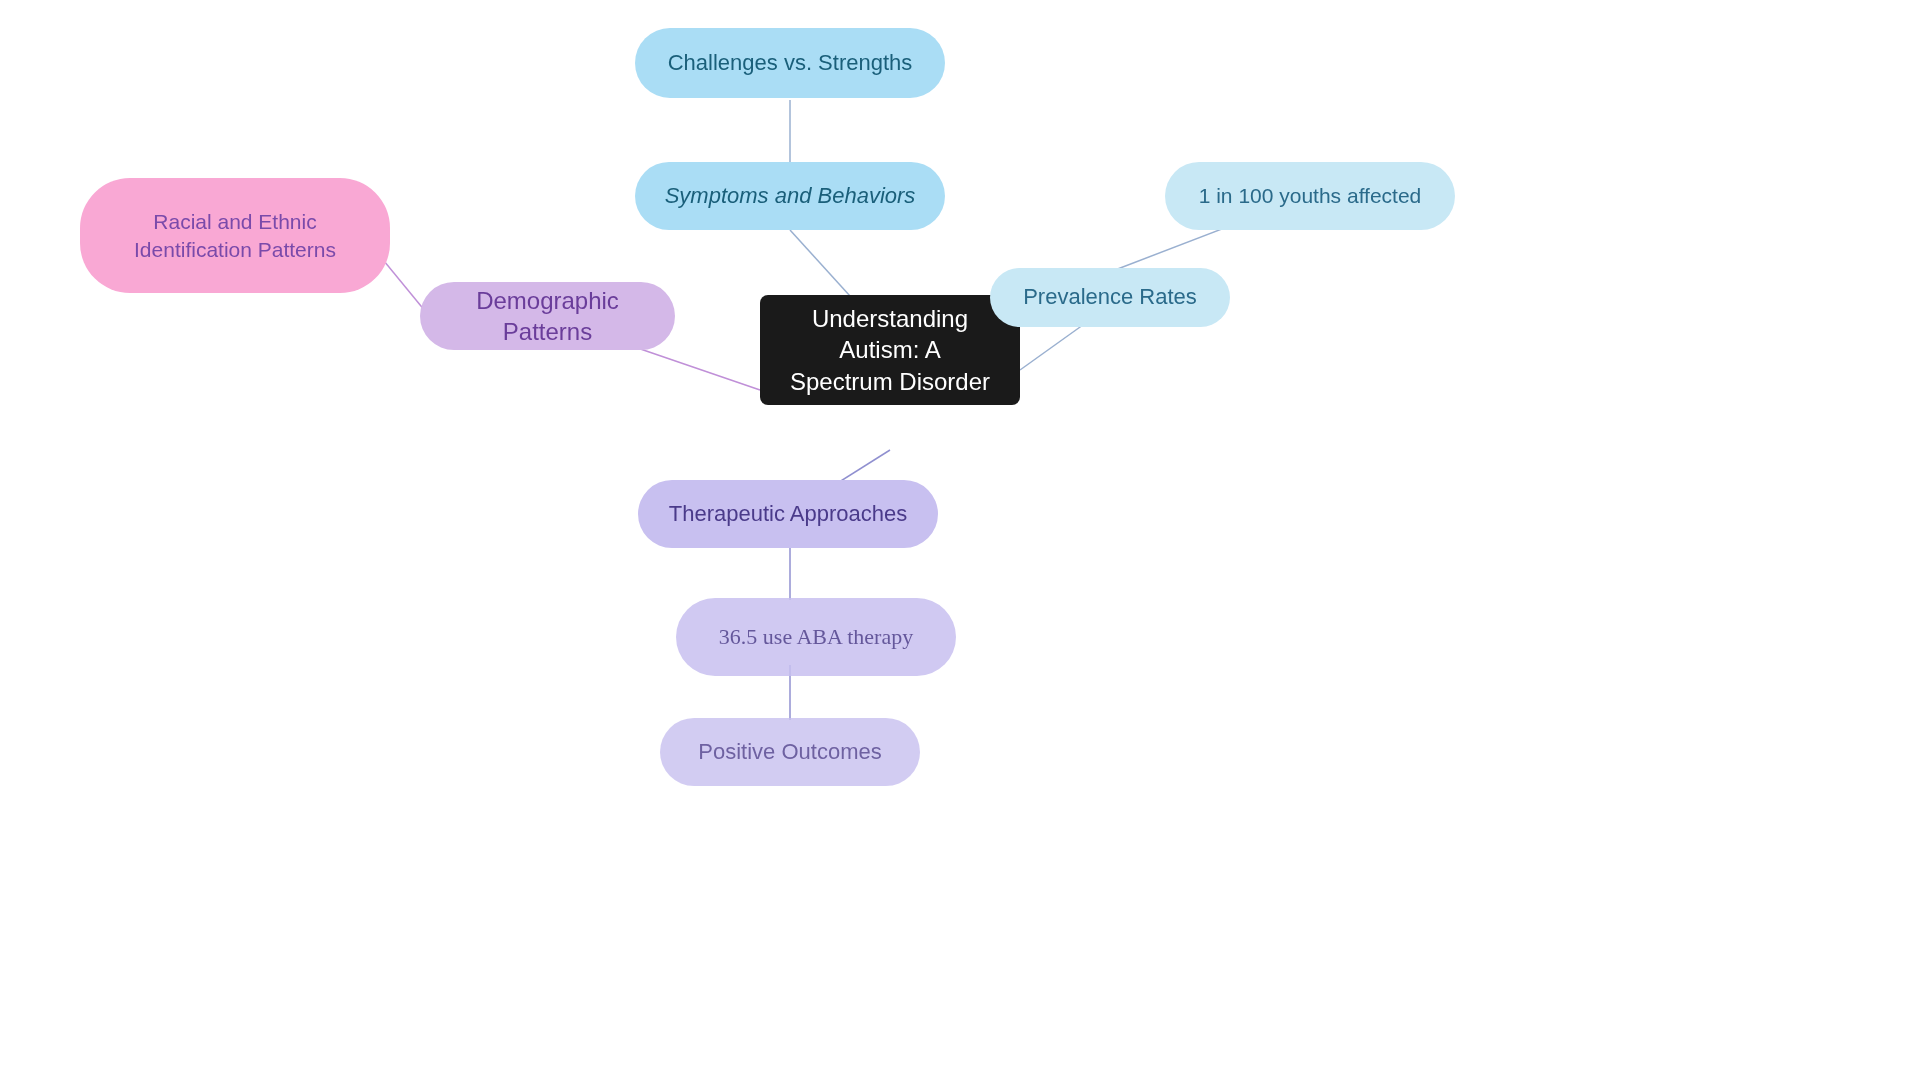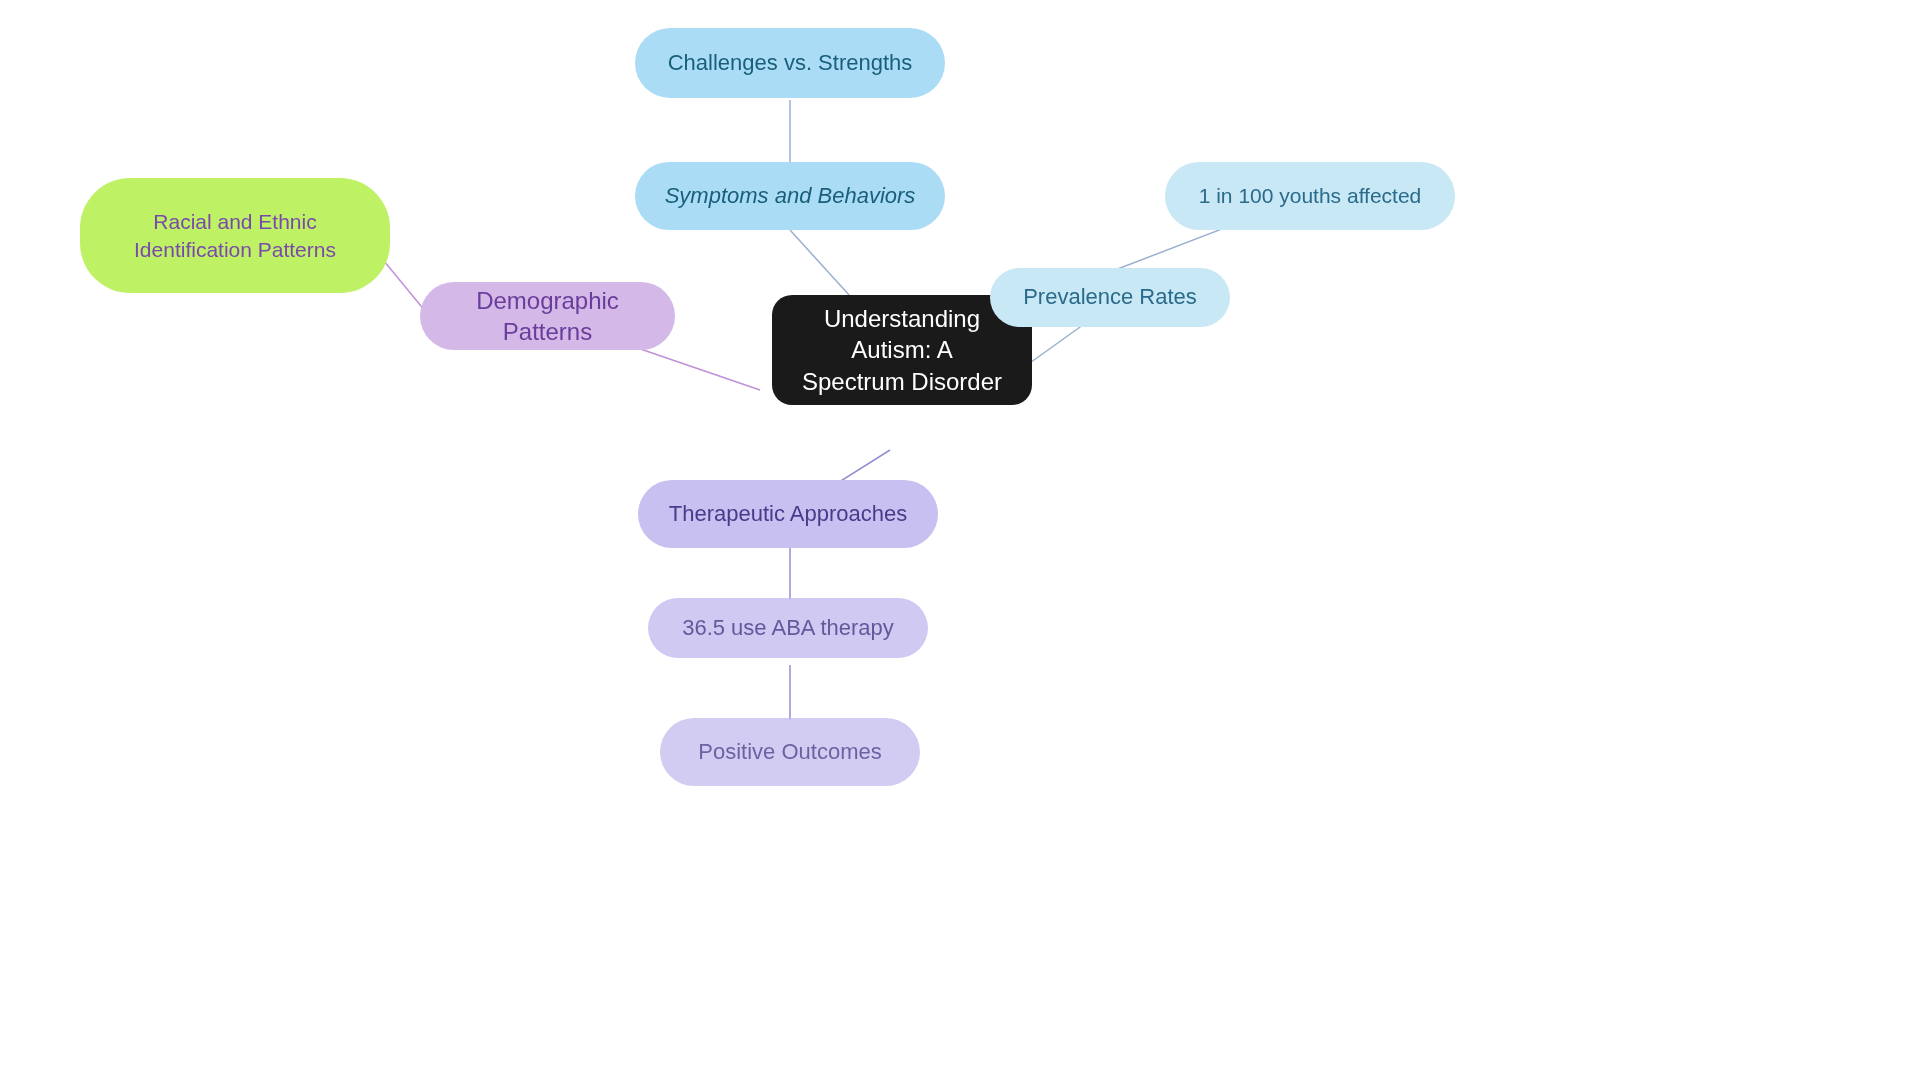--- a/index.html
+++ b/index.html
@@ -40,22 +40,21 @@
       cursor: pointer;
     }
 
     .node-center {
       background: #1a1a1a;
       color: #ffffff;
       font-size: 24px;
       font-weight: 500;
       width: 260px;
       height: 110px;
-      border-radius: 20px;
-      margin-left: 12px;
+      border-radius: 8px;
     }
 
     .node-blue {
       background: #aaddf5;
       color: #1a5f7a;
       font-size: 22px;
     }
 
     .node-blue-light {
       background: #c8e8f5;
@@ -64,21 +63,21 @@
       align-items: center;
     }
 
     .node-purple {
       background: #d4b8e8;
       color: #6a3d9a;
       font-size: 24px;
     }
 
     .node-purple-light {
-      background: #bef264;
+      background: #f9a8d4;
       color: #7a4aaa;
       font-size: 22px;
     }
 
     .node-lavender {
       background: #c8c0f0;
       color: #4a3a8a;
       font-size: 22px;
     }
   </style>
@@ -132,20 +131,20 @@
   </div>
 
   <div class="node node-purple-light" style="left: 80px; top: 178px; width: 310px; height: 115px; font-size: 21px;">
     <span>Racial and Ethnic Identification Patterns</span>
   </div>
 
   <div class="node node-lavender" style="left: 638px; top: 480px; width: 300px; height: 68px;">
     <span>Therapeutic Approaches</span>
   </div>
 
-  <div class="node node-lavender" style="left: 648px; top: 598px; width: 280px; height: 60px; opacity: 0.85;">
+  <div class="node node-lavender" style="left: 676px; top: 598px; width: 280px; height: 78px; opacity: 0.85; font-family: Liberation Serif, serif;">
     <span>36.5 use ABA therapy</span>
   </div>
 
   <div class="node node-lavender" style="left: 660px; top: 718px; width: 260px; height: 68px; opacity: 0.8;">
     <span>Positive Outcomes</span>
   </div>
 </div>
 
 </body></html>

